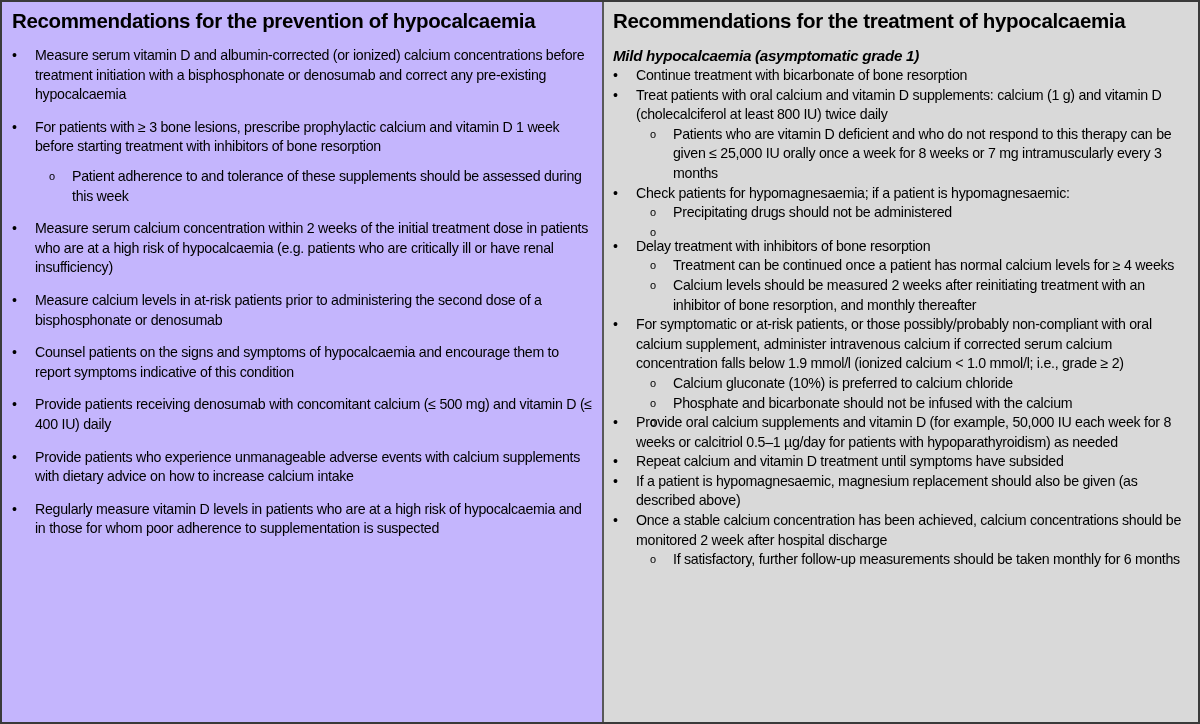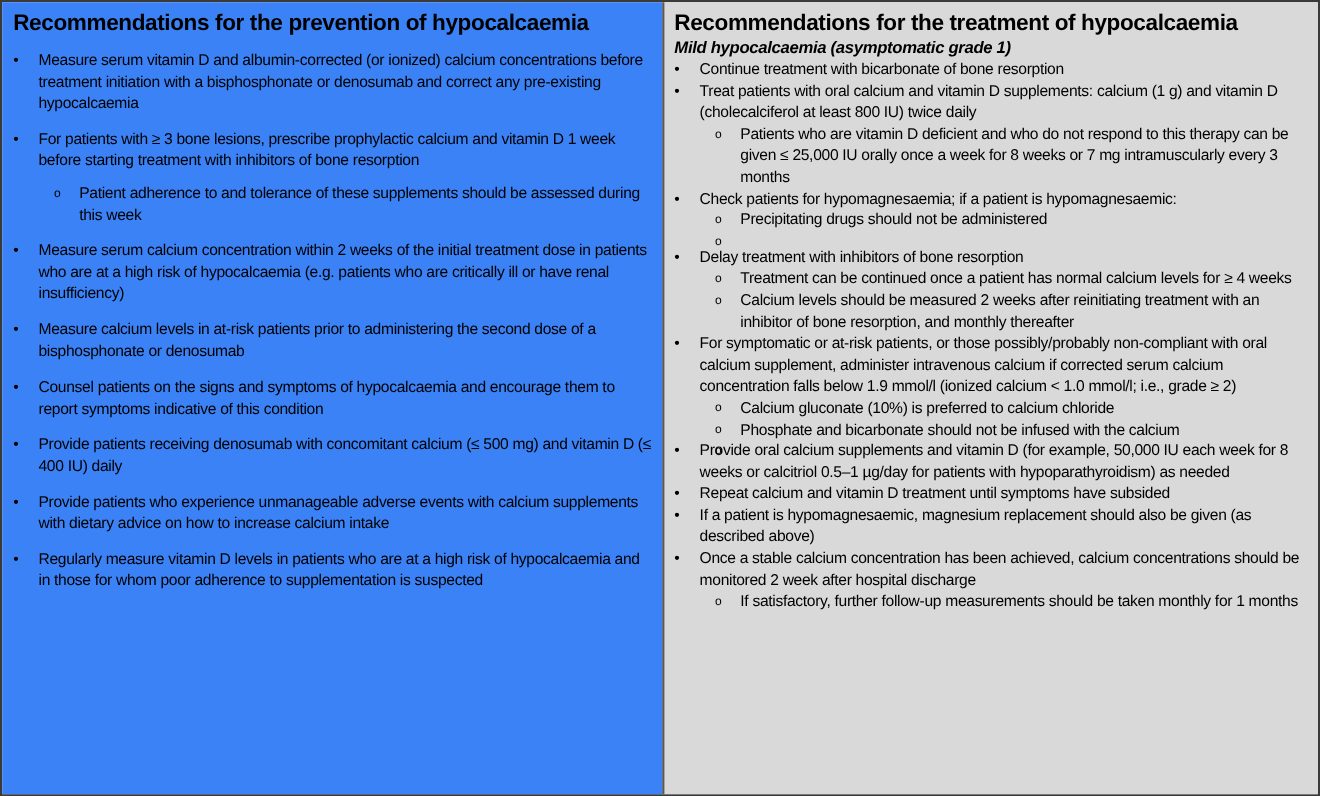--- a/index.html
+++ b/index.html
@@ -3,28 +3,28 @@
   <meta charset="utf-8">
   <style>
     * { box-sizing: border-box; margin: 0; padding: 0; }
     html, body { width: 1200px; height: 724px; background: #ffffff; overflow: hidden; }
     body { font-family: "Liberation Sans", "DejaVu Sans", sans-serif; color: #000; }
     .wrap {
       position: absolute; left: 0; top: 0; width: 1200px; height: 724px;
       display: flex; border: 2px solid #3a3a3a;
     }
     .panel { height: 100%; position: relative; }
-    .left { width: 600px; background: #3b82f6; padding: 6px 10px 0 10px; }
+    .left { width: 600px; background: #c4b5fd; padding: 6px 10px 0 10px; }
     .right { width: 596px; background: #d9d9d9; border-left: 2px solid #595959; padding: 6px 10px 0 9px; }
     .title {
       font-weight: bold; font-size: 20.5px; letter-spacing: -0.35px;
       line-height: 26px; white-space: nowrap;
     }
     .left .title { margin-bottom: 12px; }
-    .right .title { }
+    .right .title { margin-bottom: 12px; }
     .subhead {
       font-weight: bold; font-size: 15.2px; letter-spacing: -0.3px; line-height: 20px; font-style: italic;
     }
     .item { position: relative; font-size: 14.2px; letter-spacing: -0.28px; line-height: 19.6px; }
     .bullet-l1 { padding-left: 23px; }
     .bullet-l2 { padding-left: 60px; }
     .bullet-l1 .mark, .bullet-l2 .mark { position: absolute; top: 0; }
     .bullet-l1 .mark { left: 0; }
     .bullet-l2 .mark { left: 37px; font-size: 11px; }
     .left .item.bullet-l1 { margin-bottom: 13px; }
@@ -67,17 +67,17 @@
           <div class="item bullet-l2"><span class="mark">o</span><span>Treatment can be continued once a patient has normal calcium levels for ≥ 4 weeks</span></div>
           <div class="item bullet-l2"><span class="mark">o</span><span>Calcium levels should be measured 2 weeks after reinitiating treatment with an inhibitor of bone resorption, and monthly thereafter</span></div>
           <div class="item bullet-l1"><span class="mark">•</span><span>For symptomatic or at-risk patients, or those possibly/probably non-compliant with oral calcium supplement, administer intravenous calcium if corrected serum calcium concentration falls below 1.9 mmol/l (ionized calcium &lt; 1.0 mmol/l; i.e., grade ≥ 2)</span></div>
           <div class="item bullet-l2"><span class="mark">o</span><span>Calcium gluconate (10%) is preferred to calcium chloride</span></div>
           <div class="item bullet-l2"><span class="mark">o</span><span>Phosphate and bicarbonate should not be infused with the calcium</span></div>
           <div class="item bullet-l2"><span class="mark">o</span></div>
           <div class="item bullet-l1"><span class="mark">•</span><span>Provide oral calcium supplements and vitamin D (for example, 50,000 IU each week for 8 weeks or calcitriol 0.5–1 µg/day for patients with hypoparathyroidism) as needed</span></div>
           <div class="item bullet-l1"><span class="mark">•</span><span>Repeat calcium and vitamin D treatment until symptoms have subsided</span></div>
           <div class="item bullet-l1"><span class="mark">•</span><span>If a patient is hypomagnesaemic, magnesium replacement should also be given (as described above)</span></div>
           <div class="item bullet-l1"><span class="mark">•</span><span>Once a stable calcium concentration has been achieved, calcium concentrations should be monitored 2 week after hospital discharge</span></div>
-          <div class="item bullet-l2"><span class="mark">o</span><span>If satisfactory, further follow-up measurements should be taken monthly for 1 months</span></div>
+          <div class="item bullet-l2"><span class="mark">o</span><span>If satisfactory, further follow-up measurements should be taken monthly for 6 months</span></div>
         </div>
       </div>
   </div>
 </div>
 
 </body></html>

